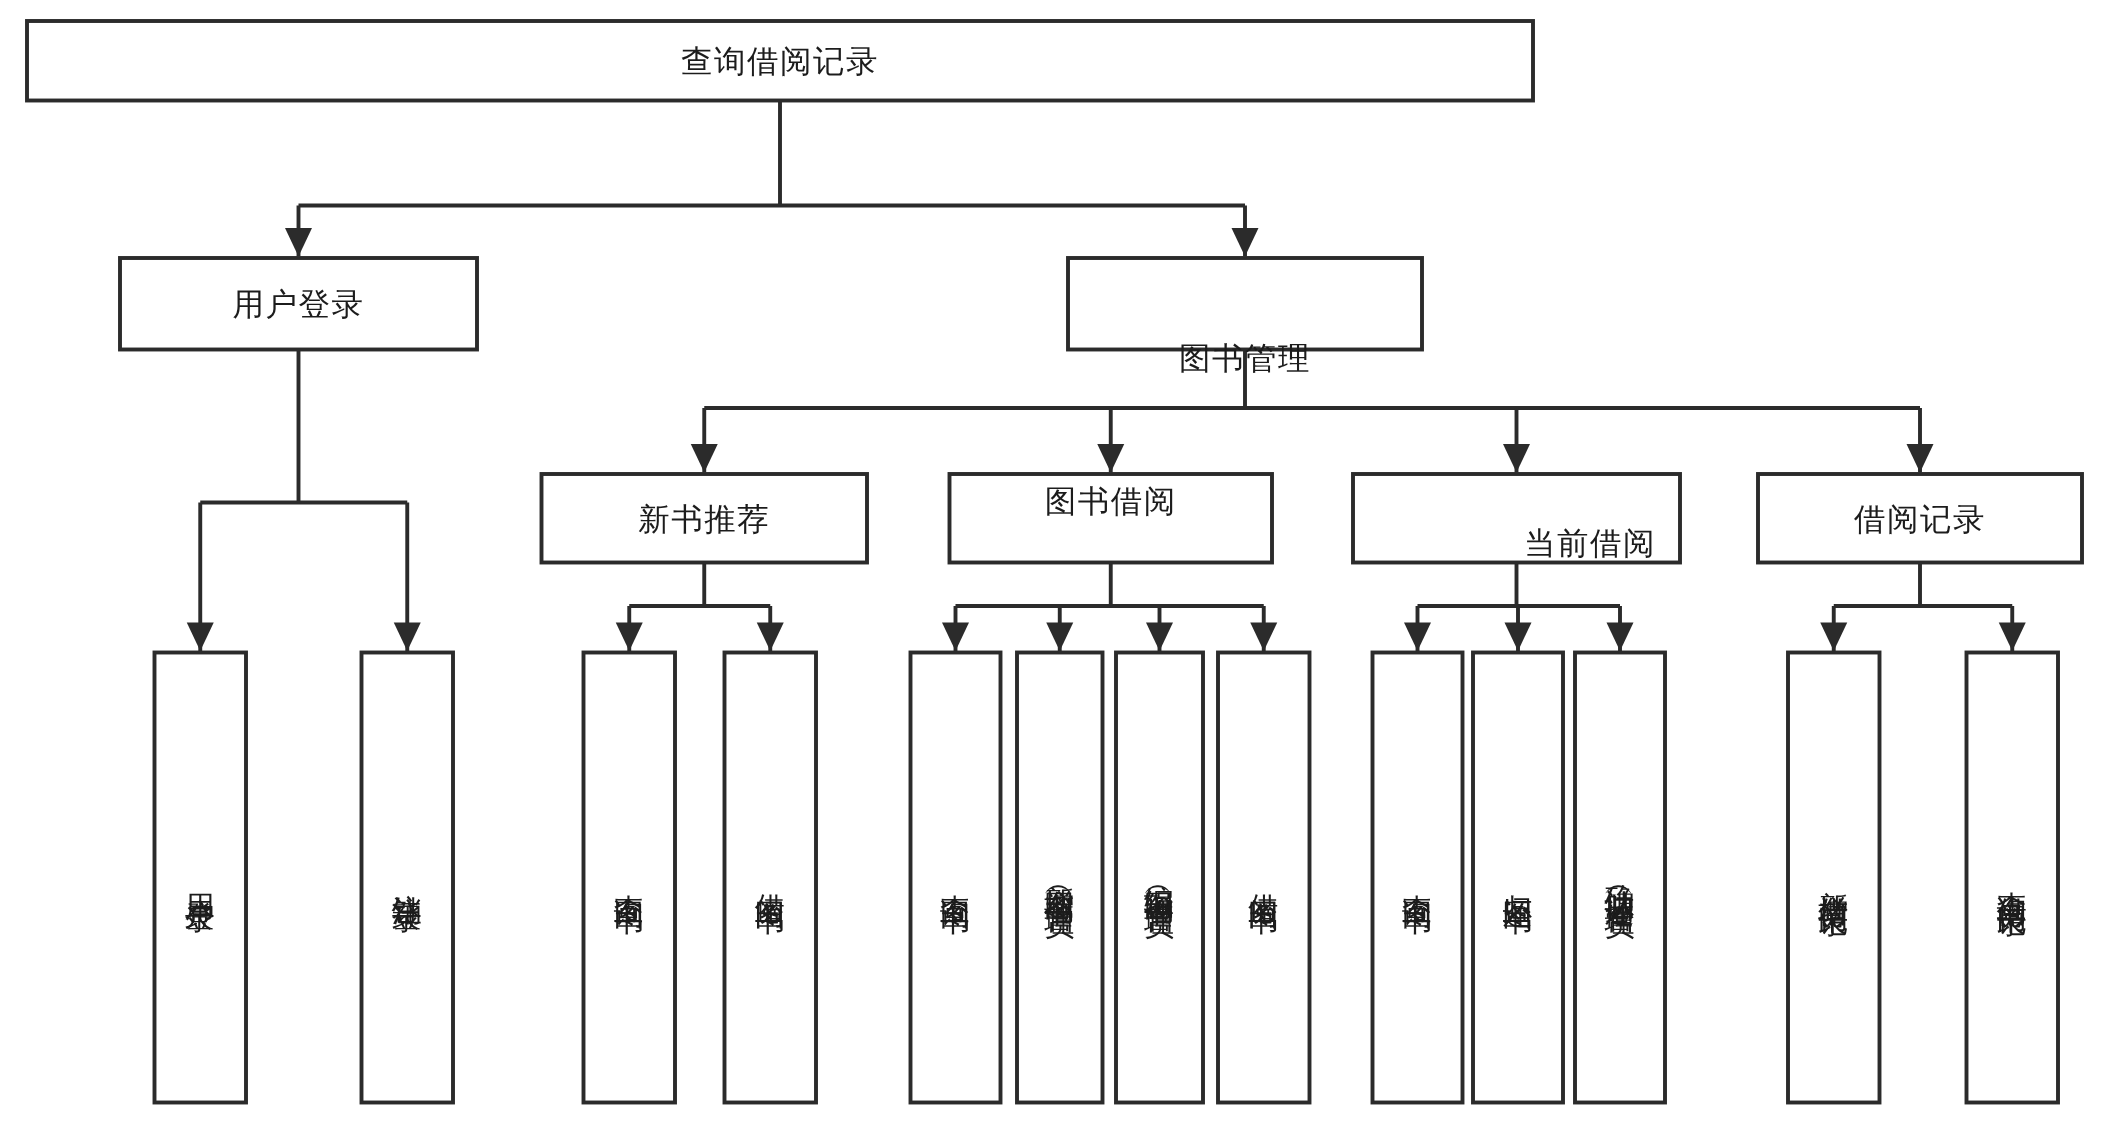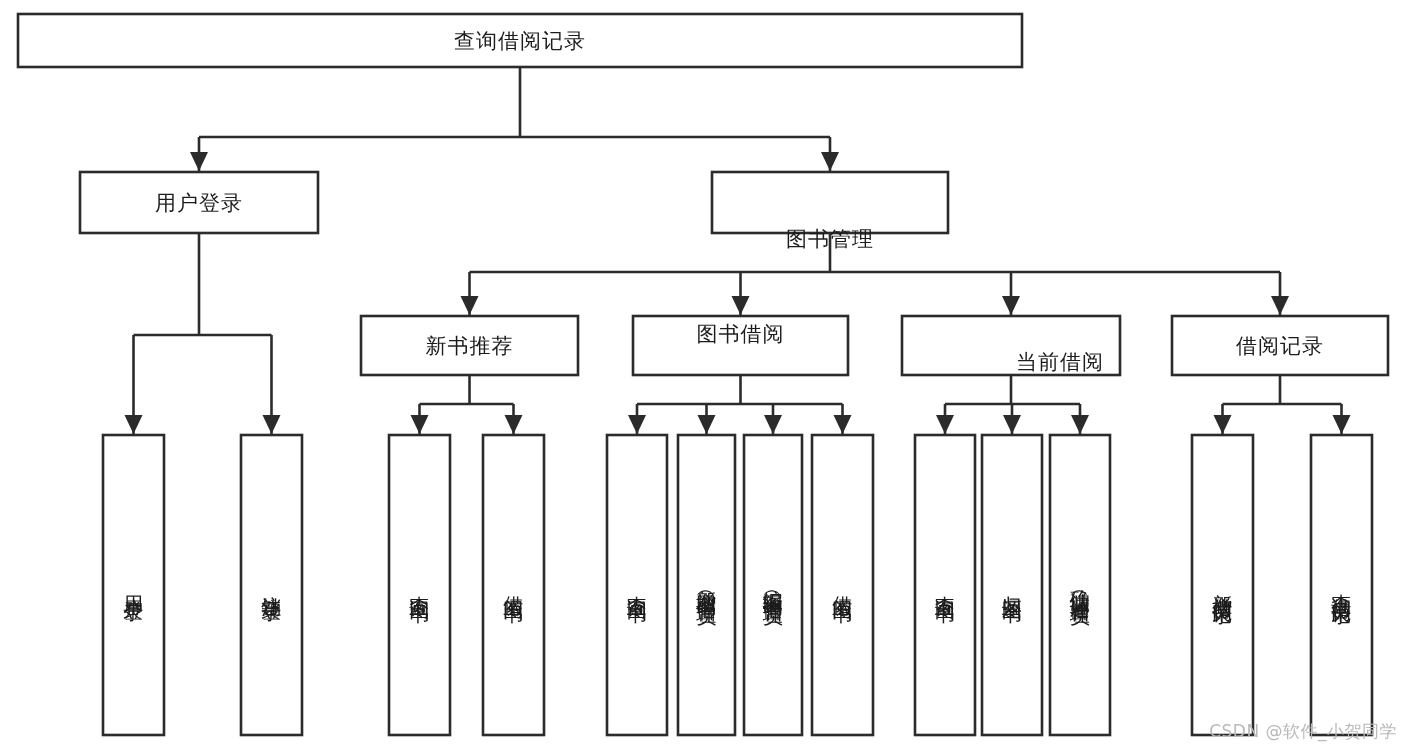--- a/index.html
+++ b/index.html
@@ -183,14 +183,13 @@
         <span class="vlabel-text">确认归还（管理员）</span>
       </div>
       <div class="vlabel-box" style="left: 1192px; top: 435px; width: 61px; height: 300px;">
         <span class="vlabel-text">新增借阅记录</span>
       </div>
       <div class="vlabel-box" style="left: 1311px; top: 435px; width: 61px; height: 300px;">
         <span class="vlabel-text">查询借阅记录</span>
       </div>
     </div>
 
-  <div id="watermark">CSDN @软件_小贺同学</div>
 </div>
 
 </body></html>

